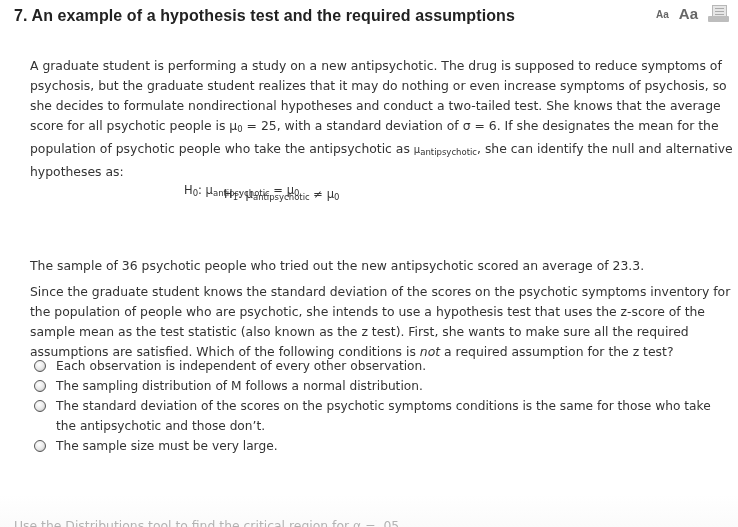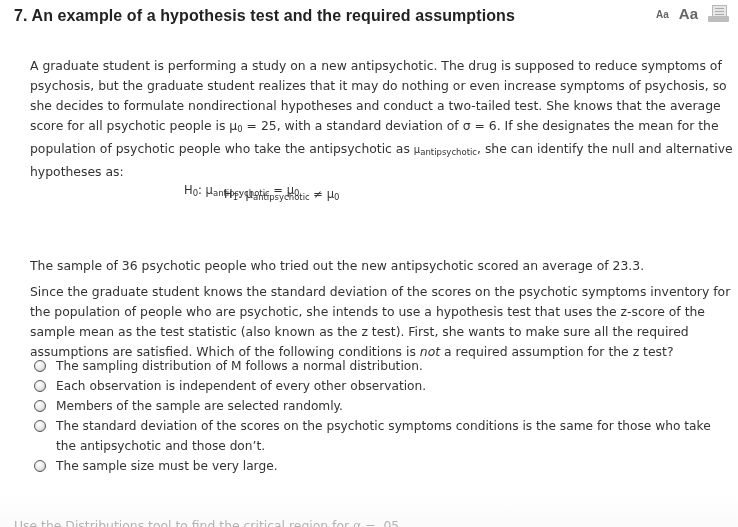--- a/index.html
+++ b/index.html
@@ -57,29 +57,25 @@
   <span>H</span><sub>1</sub><span>: </span><span>μ</span><sub>antipsychotic</sub><span> ≠ </span><span>μ</span><sub>0</sub>
 </div>
 
 <p class="para" style="top:240px;">The sample of 36 psychotic people who tried out the new antipsychotic scored an average of 23.3.</p>
 
 <p class="para" style="top:266px;"><span>Since the graduate student knows the standard deviation of the scores on the psychotic symptoms inventory for the population of people who are psychotic, she intends to use a hypothesis test that uses the z-score of the sample mean as the test statistic (also known as the z test). First, she wants to make sure all the required assumptions are satisfied. Which of the following conditions is </span><em>not</em><span> a required assumption for the z test?</span></p>
 
 <div class="options">
   <label class="opt">
       <span class="radio"></span>
-      <span>The sampling distribution of M follows a normal distribution.</span>
-    </label>
-  <label class="opt">
-      <span class="radio"></span>
       <span>Each observation is independent of every other observation.</span>
     </label>
   <label class="opt">
       <span class="radio"></span>
-      <span>Members of the sample are selected randomly.</span>
+      <span>The sampling distribution of M follows a normal distribution.</span>
     </label>
   <label class="opt">
       <span class="radio"></span>
       <span>The standard deviation of the scores on the psychotic symptoms conditions is the same for those who take the antipsychotic and those don’t.</span>
     </label>
   <label class="opt">
       <span class="radio"></span>
       <span>The sample size must be very large.</span>
     </label>
 </div>

